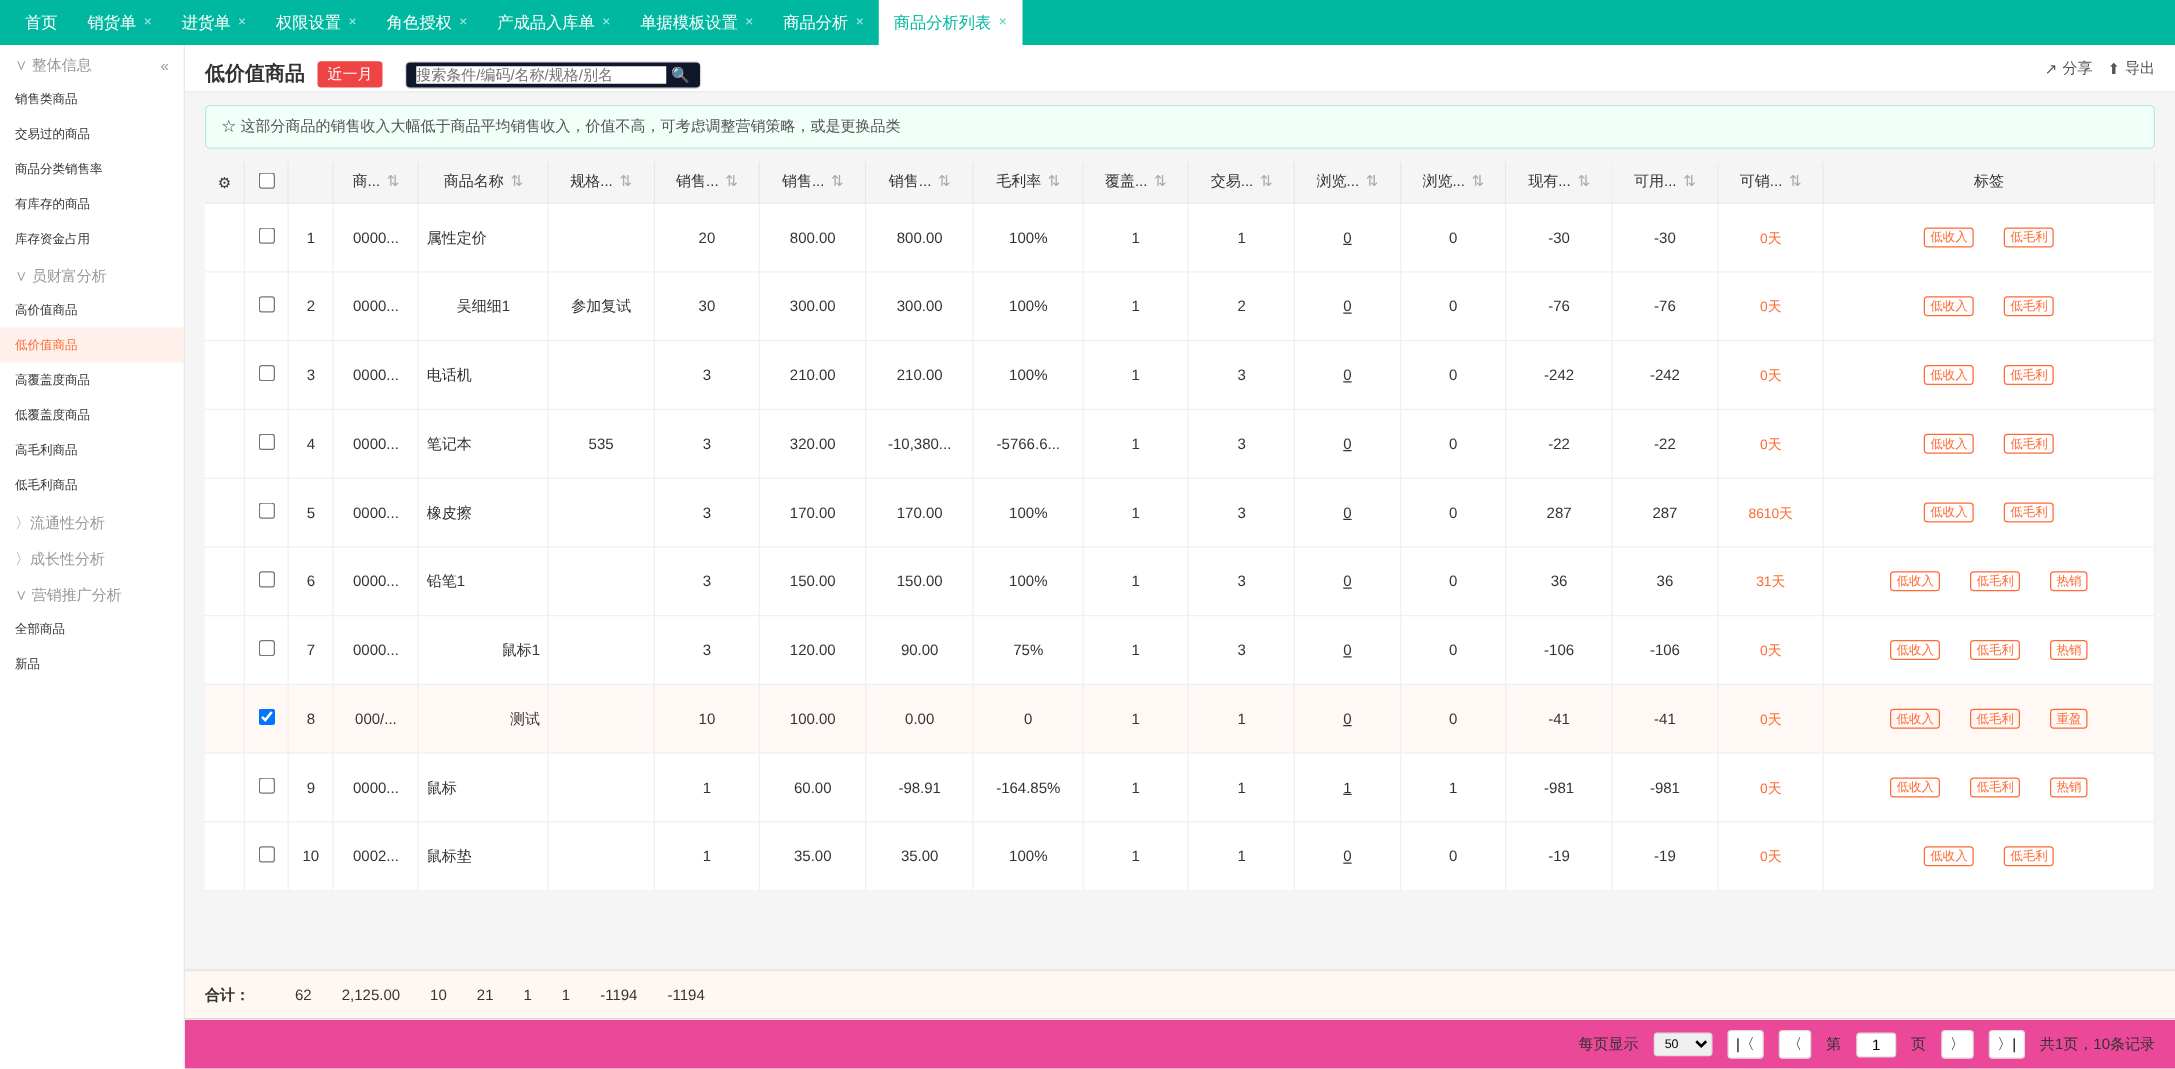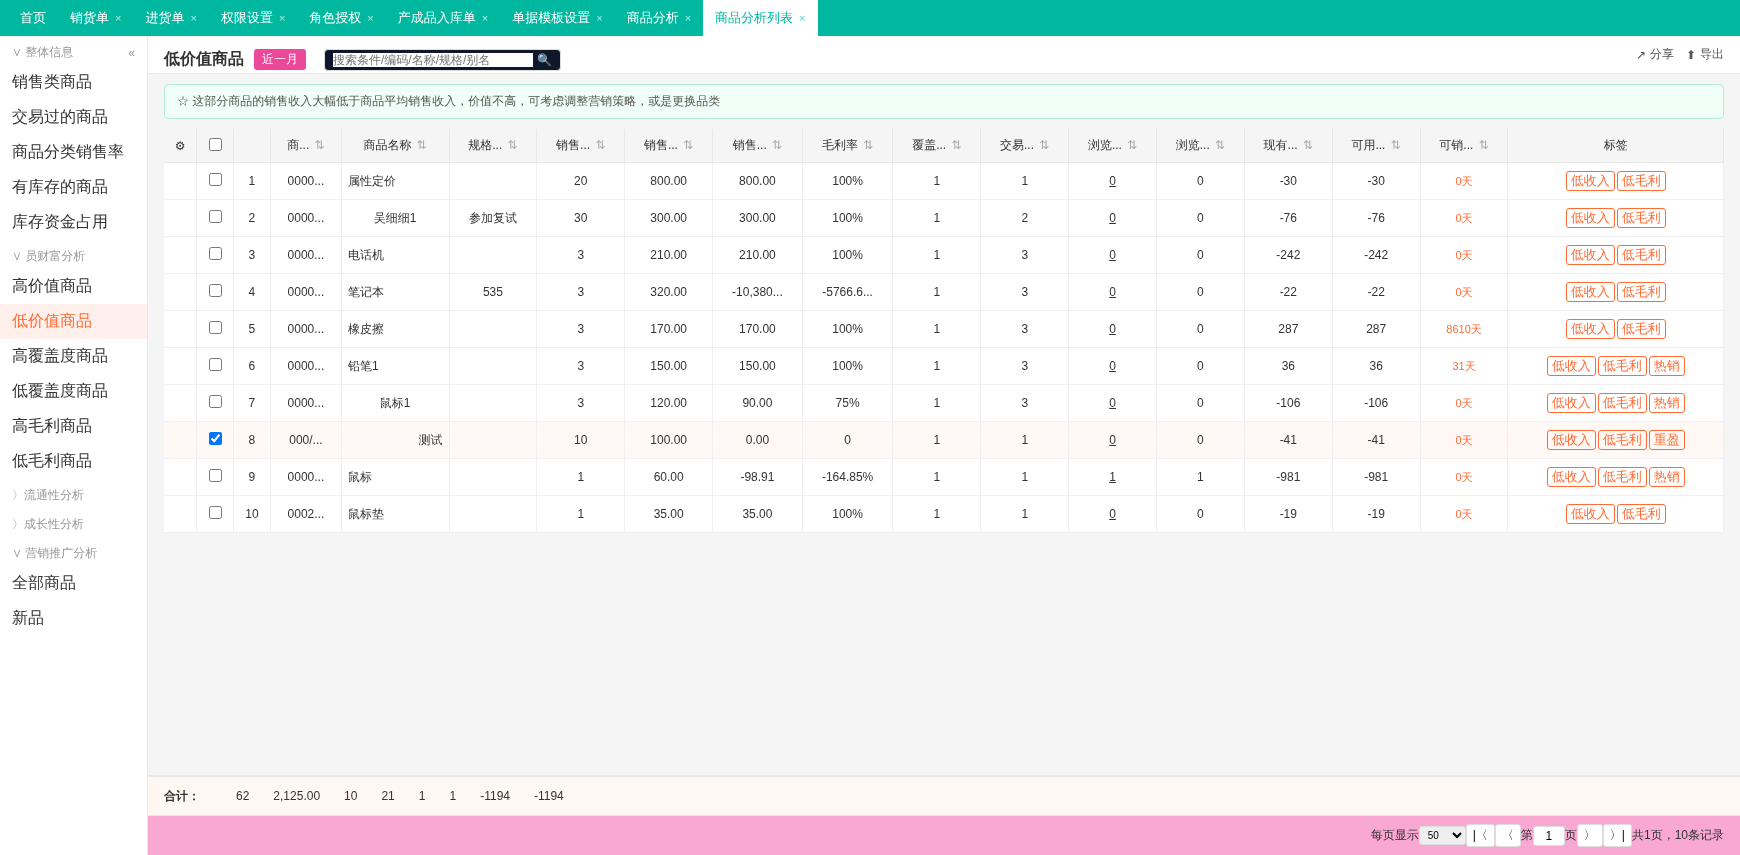--- a/index.html
+++ b/index.html
@@ -42,40 +42,40 @@
       color: #999;
       font-size: 12px;
       display: flex;
       align-items: center;
       justify-content: space-between;
     }
     .sidebar-item {
       padding: 7px 12px;
       cursor: pointer;
       color: #333;
-      font-size: 16px;
+      font-size: 10px;
     }
     .sidebar-item.active { background: #fff0ec; color: #ff6b35; }
 
     
     .main { flex: 1; display: flex; flex-direction: column; overflow: hidden; }
 
     
     .page-header {
       background: #fff;
       padding: 10px 16px 0 16px;
       border-bottom: 1px solid #e8e8e8;
       display: flex;
       align-items: center;
       gap: 10px;
       flex-shrink: 0;
     }
     .page-title { font-size: 16px; font-weight: bold; color: #333; }
     .tag-btn {
-      background: #ec4899;
+      background: #ef4444;
       color: #fff;
       border: none;
       border-radius: 3px;
       padding: 2px 8px;
       font-size: 12px;
       cursor: pointer;
     }
     .search-box {
       display: flex;
       align-items: center;
@@ -151,22 +151,22 @@
       border-bottom: 1px solid #f0f0f0;
       border-right: 1px solid #f0f0f0;
       color: #333;
     }
     tr.highlighted td { background: #fff8f5; }
     .tag-label {
       display: inline-block;
       border: 1px solid;
       border-radius: 3px;
       padding: 0 4px;
-      font-size: 13px;
-      margin: 1px;
+      font-size: 10px;
+      margin: 12px;
     }
     .tag-low-income { color: #ff6b35; border-color: #ff6b35; }
     .tag-low-profit { color: #ff6b35; border-color: #ff6b35; text-align: right; }
     .tag-hot { color: #ff6b35; border-color: #ff6b35; }
     .tag-recommend { color: #ff6b35; border-color: #ff6b35; }
     .day-badge { color: #ff6b35; font-size: 11px; }
     .underline-link { text-decoration: underline; cursor: pointer; }
 
     
     .table-footer {
@@ -184,27 +184,27 @@
       gap: 0;
     }
     .footer-cell {
       padding: 2px 12px;
       text-align: center;
       color: #333;
     }
 
     
     .pagination-bar {
-      background: #f9a8d4;
+      background: #ec4899;
       border-top: 1px solid #e8e8e8;
       padding: 8px 16px;
       display: flex;
       align-items: center;
       justify-content: flex-end;
-      gap: 0;
+      gap: 12px;
       font-size: 12px;
       flex-shrink: 0;
     }
     .pagination-bar .page-size-select {
       border: 1px solid #ddd;
       border-radius: 3px;
       padding: 2px 4px;
       font-size: 10px;
     }
     .page-btn {
@@ -502,21 +502,21 @@
       <td>36</td>
       <td>36</td>
       <td><span class="day-badge">31天</span></td>
       <td><span class="tag-label tag-low-income">低收入</span><span class="tag-label tag-low-profit">低毛利</span><span class="tag-label tag-hot">热销</span></td>
     </tr>
             <tr>
       <td></td>
       <td><input type="checkbox" style=""></td>
       <td>7</td>
       <td>0000...</td>
-      <td style="text-align:center;">鼠标1</td>
+      <td style="text-align:right;">鼠标1</td>
       <td></td>
       <td>3</td>
       <td>120.00</td>
       <td>90.00</td>
       <td>75%</td>
       <td>1</td>
       <td>3</td>
       <td><span class="underline-link">0</span></td>
       <td>0</td>
       <td>-106</td>

